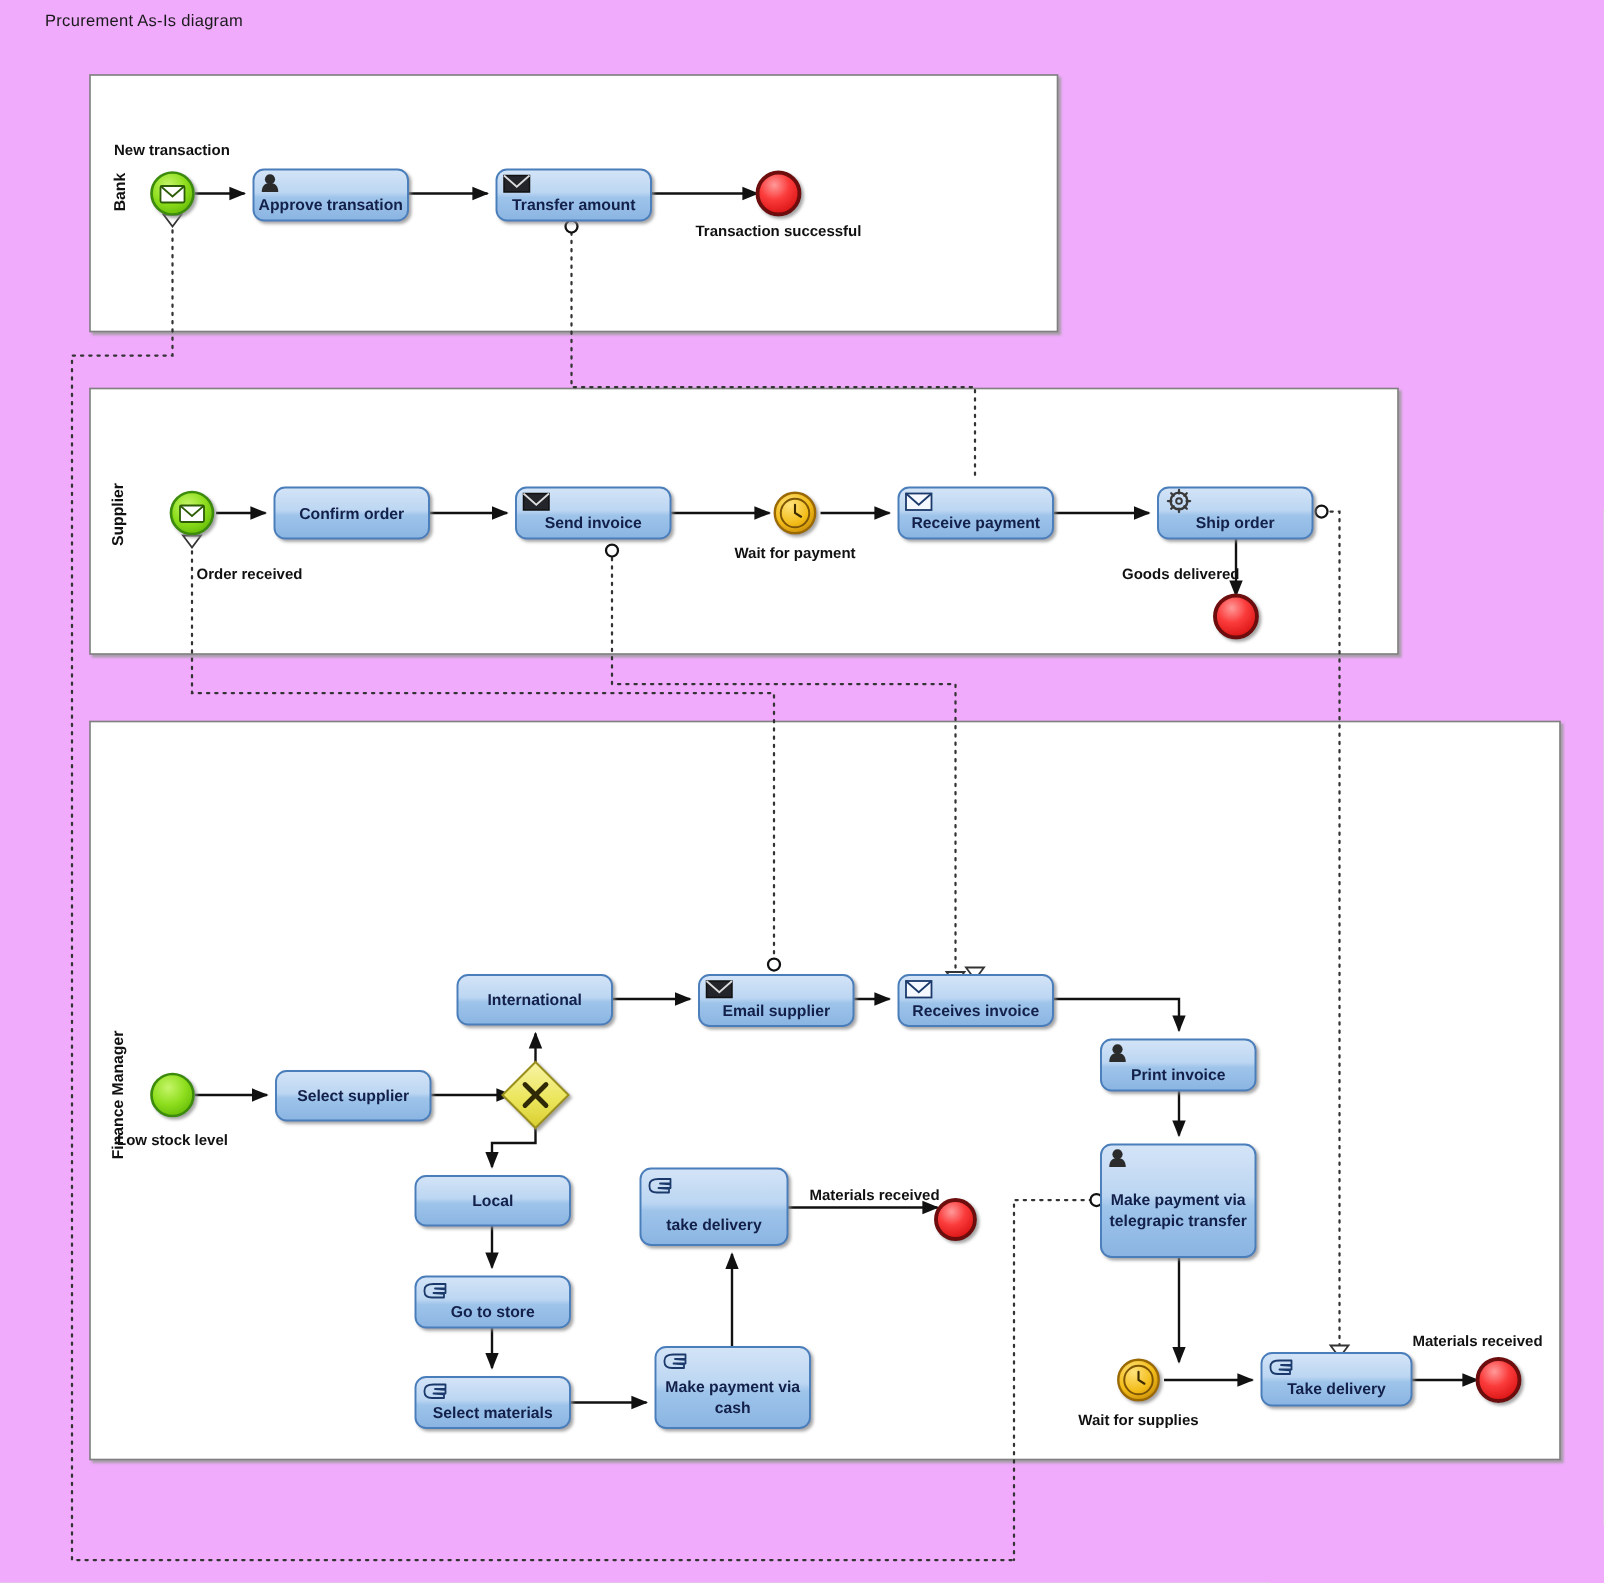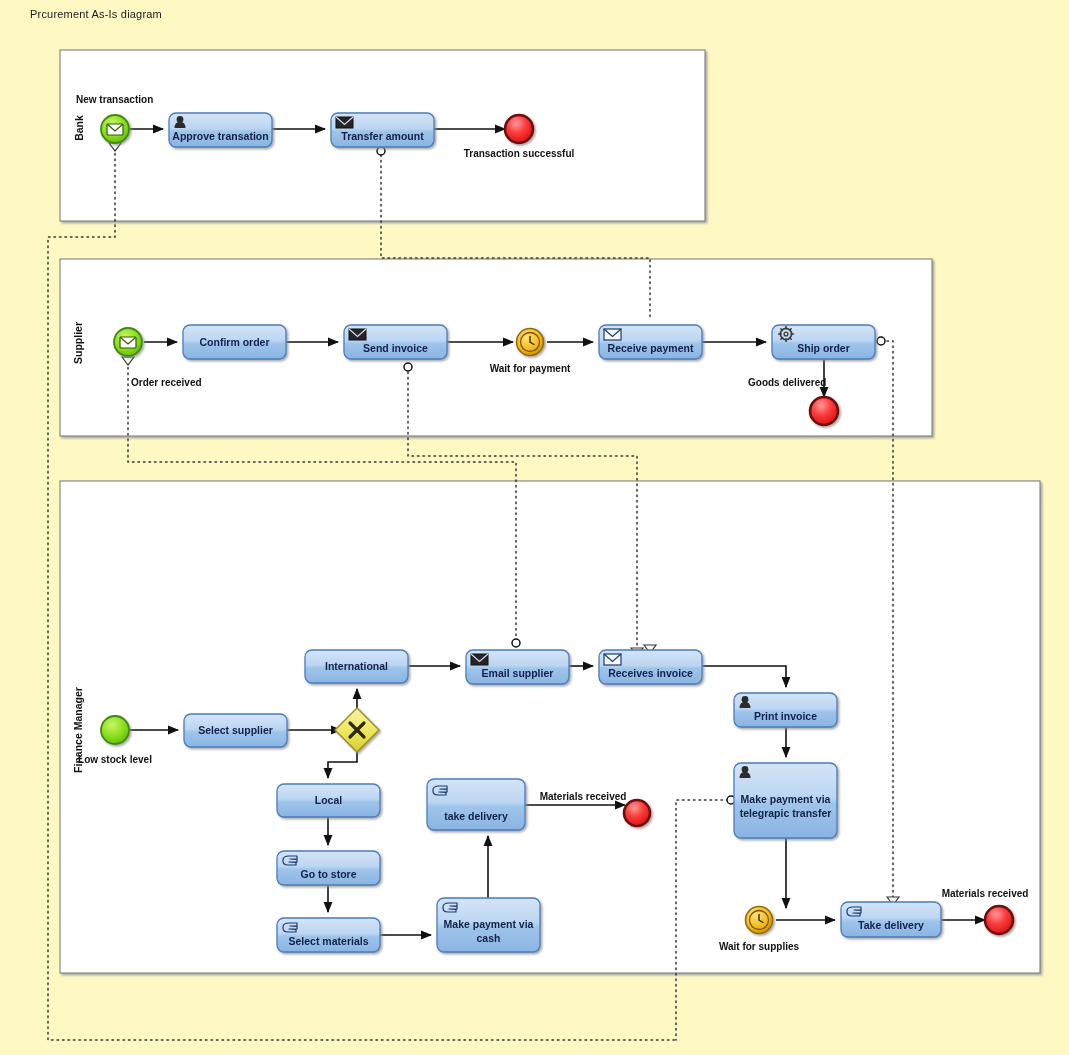--- a/index.html
+++ b/index.html
@@ -1,17 +1,17 @@
 <!DOCTYPE html>
 <html><head>
 <meta charset="utf-8">
 <style>
   html,body{margin:0;padding:0;background:#d8d8d8;}
   body{font-family:"Liberation Sans",sans-serif;}
-  #page{position:relative;width:1069px;height:1055px;background:#fef9c3;overflow:hidden;}
+  #page{position:relative;width:1069px;height:1055px;background:#f0abfc;overflow:hidden;}
   #title{position:absolute;left:30px;top:8px;font-size:11px;color:#1a1a1a;letter-spacing:.2px;}
   svg{position:absolute;left:0;top:0;width:1069px;height:1055px;}
   .pool-label{font-weight:bold;font-size:10.5px;fill:#111;}
   .node-label{font-weight:bold;font-size:10.5px;fill:#12204a;}
   .ev-label{font-weight:bold;font-size:10px;fill:#111;}
   .flow-label{font-weight:bold;font-size:10px;fill:#111;}
 </style>
 </head>
 <body>
 

